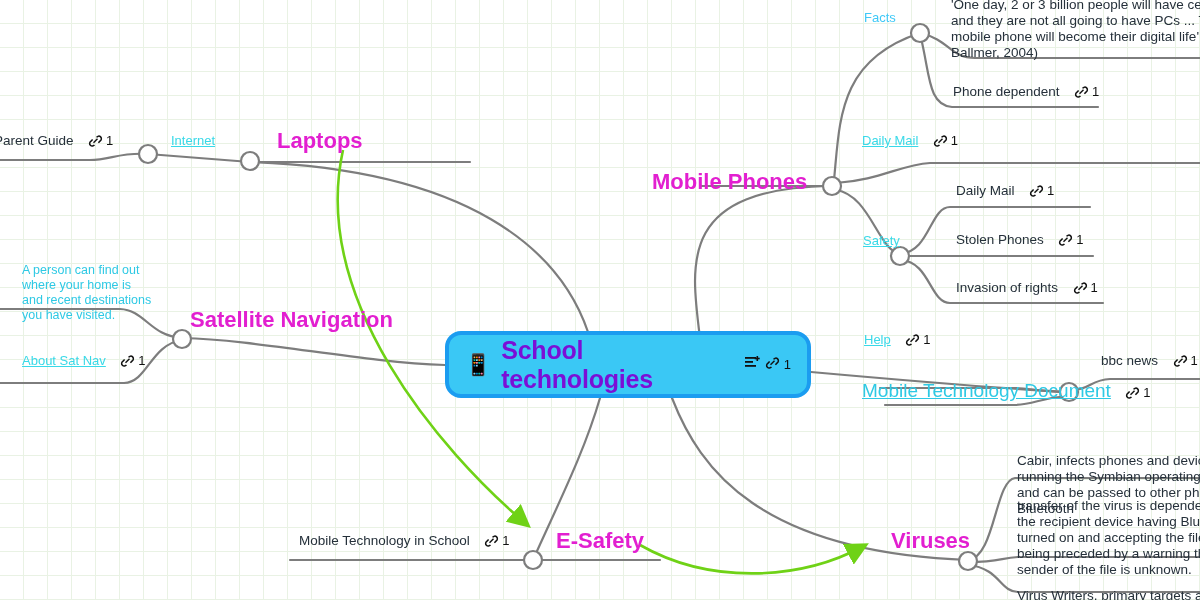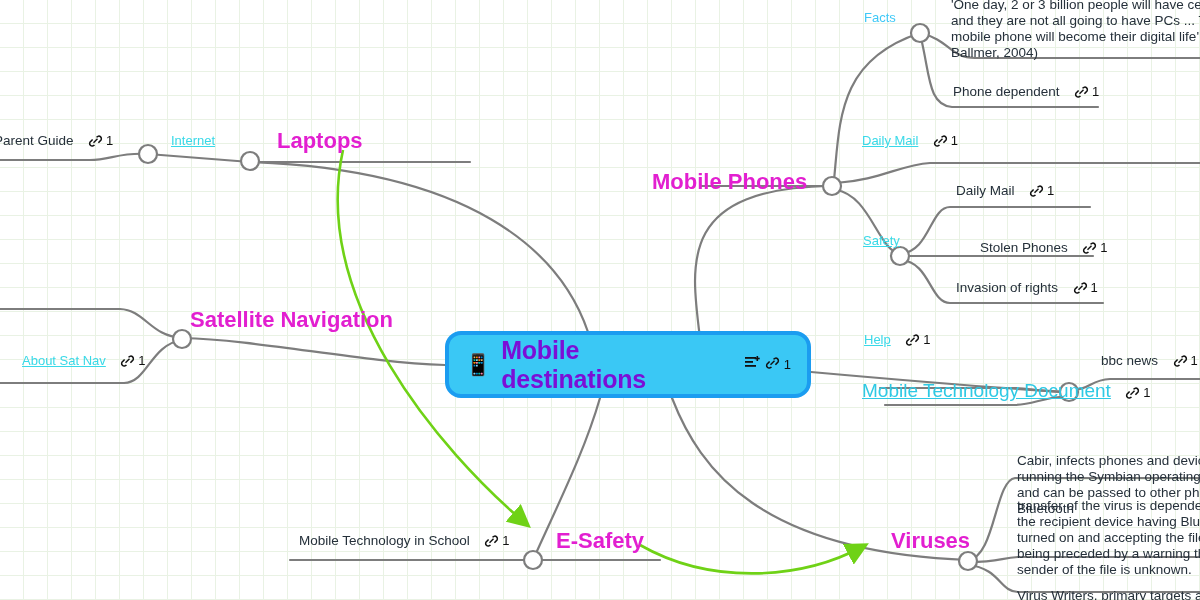--- a/index.html
+++ b/index.html
@@ -123,21 +123,21 @@
       </marker>
     </defs>
     <g fill="none" stroke="#6fd216" stroke-width="2.6" marker-end="url(#gtip)">
       <path d="M343,150 C310,300 440,450 525,523"></path>
       <path d="M640,545 C710,585 800,580 862,547"></path>
     </g>
   </svg>
 
   <div id="central">
     <span class="phone-ico">📱</span>
-    <span class="ctitle">Mobile destinations</span>
+    <span class="ctitle">School technologies</span>
     <span class="meta">
       <span>
         <svg width="16" height="14" viewBox="0 0 16 14">
             <g fill="#111">
           <rect x="0" y="1" width="11" height="1.8"></rect>
               <rect x="0" y="5" width="8" height="1.8"></rect>
           <rect x="0" y="9" width="11" height="1.8"></rect>
           <rect x="11.5" y="0" width="1.6" height="5"></rect>
               <rect x="9.7" y="1.7" width="5" height="1.6"></rect>
         </g>
@@ -209,21 +209,21 @@
             <g fill="none" stroke="#111" stroke-width="1.5">
           <path d="M5.5,8.8 L9.5,4.8"></path>
               <path d="M8.6,3.3 a2.6,2.6 0 1 1 3.6,3.6 L10.4,8.8"></path>
           <path d="M6.4,10.9 a2.6,2.6 0 1 1 -3.6,-3.6 L4.6,5.5"></path>
             </g>
           </svg>
       </span>
       <span class="cnt">1</span>
     </span>
   </div>
-  <div class="node" style="left:956px;top:238px;margin-left:24px;">
+  <div class="node" style="left:956px;top:230px;">
     <span class="dark">Stolen Phones</span>
     <span class="link">
       <span>
         <svg width="15" height="14" viewBox="0 0 15 14">
             <g fill="none" stroke="#111" stroke-width="1.5">
           <path d="M5.5,8.8 L9.5,4.8"></path>
               <path d="M8.6,3.3 a2.6,2.6 0 1 1 3.6,3.6 L10.4,8.8"></path>
           <path d="M6.4,10.9 a2.6,2.6 0 1 1 -3.6,-3.6 L4.6,5.5"></path>
             </g>
           </svg>
@@ -311,20 +311,23 @@
             </g>
           </svg>
       </span>
       <span class="cnt">1</span>
     </span>
   </div>
 
   <div class="node" style="left:190px;top:307px;">
     <span class="branch">Satellite Navigation</span>
   </div>
+  <div class="node" style="left:22px;top:263px;width:130px;">
+    <div class="note">A person can find out where your home is and recent destinations you have visited.</div>
+  </div>
   <div class="node" style="left:22px;top:351px;">
     <span class="cyan">About Sat Nav</span>
     <span class="link">
       <span>
         <svg width="15" height="14" viewBox="0 0 15 14">
             <g fill="none" stroke="#111" stroke-width="1.5">
           <path d="M5.5,8.8 L9.5,4.8"></path>
               <path d="M8.6,3.3 a2.6,2.6 0 1 1 3.6,3.6 L10.4,8.8"></path>
           <path d="M6.4,10.9 a2.6,2.6 0 1 1 -3.6,-3.6 L4.6,5.5"></path>
             </g>

